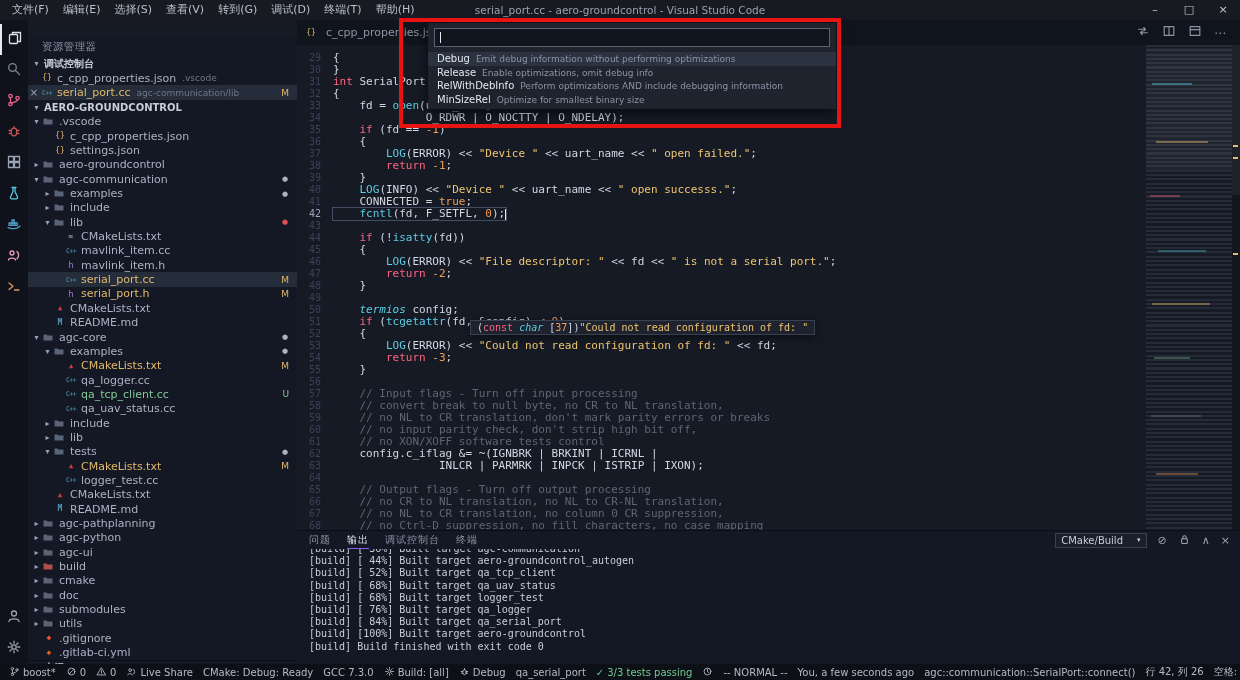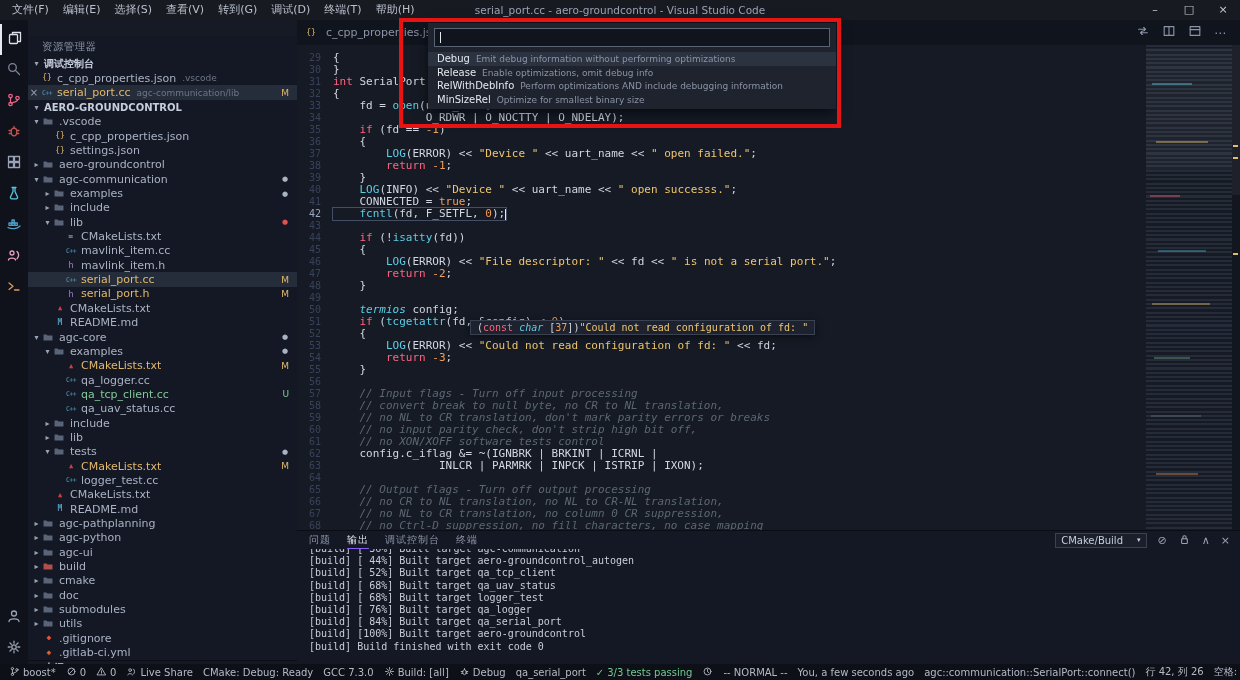--- a/index.html
+++ b/index.html
@@ -72,21 +72,21 @@
   .ln{width:36px;flex:none;text-align:right;padding-right:12px;color:#39425a;font-size:10px}
   .cl.current .ln{color:#9aa6c0}
   .lc{display:inline-block}
   .cl.current .lc{outline:1px solid #434d63}
   .tok-p{color:#d2d7e2}
   .tok-k{color:#ff6480}
   .tok-f{color:#5ccfe6}
   .tok-fu{color:#5ccfe6;}
   .tok-s{color:#f0c66f}
   .tok-n{color:#f29e57}
-  .tok-c{color:#5c6773;font-style:italic}
+  .tok-c{color:#5c6773;}
   .tok-t{color:#5ccfe6;font-style:italic}
   .cursor{display:inline-block;width:1px;height:11px;background:#e6e9f0;vertical-align:middle}
 
   .minimap{position:absolute;top:0;right:8px;width:86px;height:485px;overflow:hidden;opacity:.85}
   .mm-bg{position:absolute;inset:0;background:repeating-linear-gradient(180deg, rgba(150,165,190,.15) 0 2px, transparent 2px 4.3px)}
   .mm-view{position:absolute;left:0;right:0;top:3px;height:122px;background:rgba(255,255,255,.05)}
   .minimap i,.oruler i{position:absolute;display:block;height:2px}
   .oruler{position:absolute;top:0;right:0;width:8px;height:485px;background:#12161f}
   .vscroll{position:absolute;top:0;right:0;width:8px;height:150px;background:rgba(255,255,255,.05)}
 

